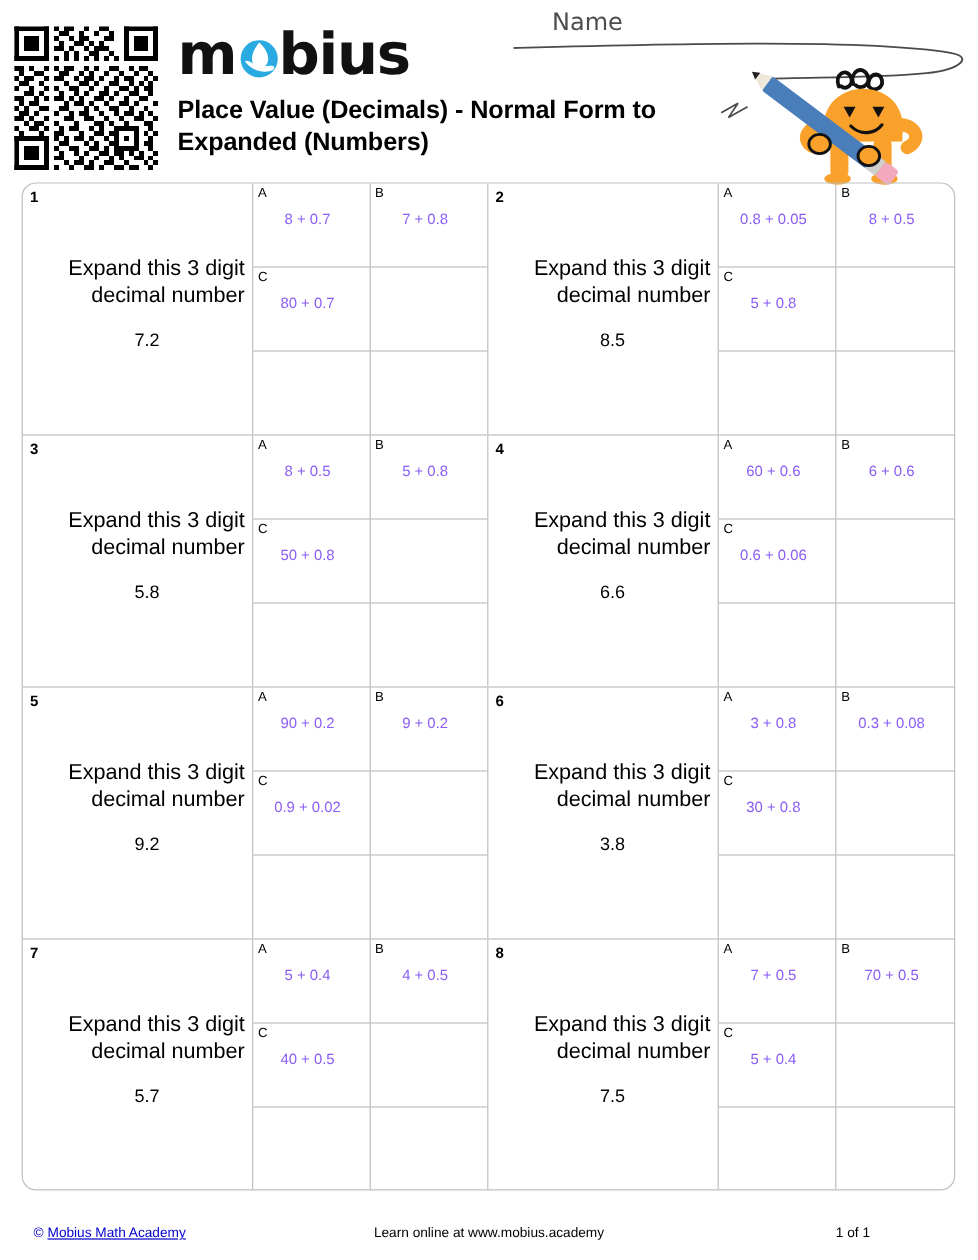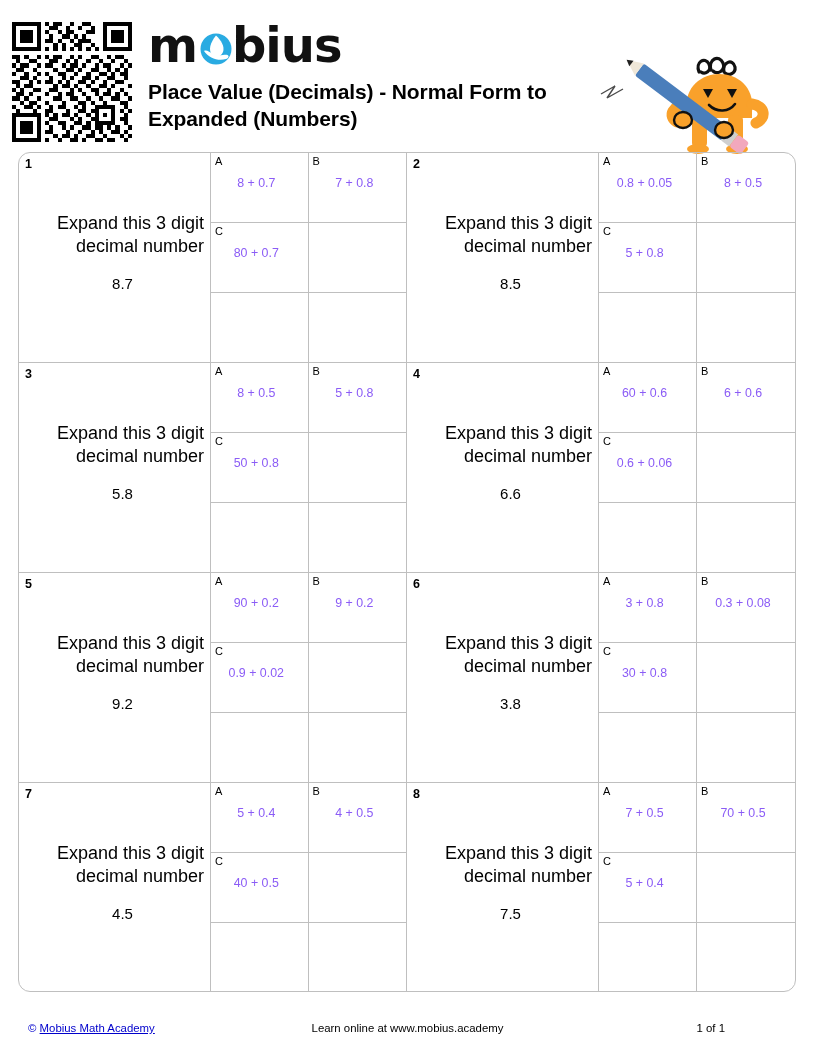--- a/index.html
+++ b/index.html
@@ -473,20 +473,26 @@
         </g>
 
         <circle cx="68" cy="31" r="15.5" fill="#29abe2"></circle>
         <path d="M68 17.5 C62 25, 60.5 31.5, 63.5 36 C66.5 40.5, 73 39.5, 75 34 C77 28.5, 73 22, 68 17.5 Z" fill="#ffffff"></path>
         <path d="M56 33 C61 40, 70 43.5, 78 41 C80.5 40.2, 81.5 38, 79.5 37 C77 35.8, 71 39, 65 36 C61.5 34.2, 58.5 31.5, 56 33 Z" fill="#ffffff"></path>
       </svg>
     </div>
     <div class="worksheet-title">Place Value (Decimals) - Normal Form to Expanded (Numbers)</div>
   </div>
 
+  <div class="name-area">
+    <svg class="name-swoosh" width="395" height="72" viewBox="0 0 395 72">
+      <path d="M8 38 C 120 35, 300 30, 372 42 C 392 45.5, 380 56, 352 59 C 310 63.5, 250 62, 212 64" fill="none" stroke="#4a4a4a" stroke-width="1.5"></path>
+    </svg>
+    <div class="name-label">Name</div>
+  </div>
 
   <div class="mascot">
     <svg width="200" height="115" viewBox="0 0 200 115">
 
       <path d="M6 52 L20 44 L12 56 L28 47" fill="none" stroke="#4a4a4a" stroke-width="1.4"></path>
 
       <g fill="none" stroke="#111" stroke-width="3.2" stroke-linecap="round">
         <path d="M104 30 C100 20, 110 14, 114 22 C117 29, 110 33, 106 30"></path>
         <path d="M116 28 C113 17, 124 12, 128 21 C131 29, 122 33, 118 29"></path>
         <path d="M129 30 C127 20, 138 16, 140 25 C141 32, 133 34, 130 31"></path>
@@ -522,21 +528,21 @@
   </div>
 </div>
 
 <div class="sheet">
 
   <div class="qrow">
     <div class="qcell">
       <div class="prompt-pane">
         <div class="qnum">1</div>
         <div class="prompt-text">Expand this 3 digit decimal number</div>
-        <div class="prompt-value">8.7</div>
+        <div class="prompt-value">7.2</div>
       </div>
       <div class="ans-pane">
         <div class="ans-cell">
           <span class="ans-letter">A</span>
           <span class="ans-text">8 + 0.7</span>
         </div>
         <div class="ans-cell col2">
           <span class="ans-letter">B</span>
           <span class="ans-text">7 + 0.8</span>
         </div>
@@ -714,21 +720,21 @@
         </div>
       </div>
     </div>
   </div>
 
   <div class="qrow">
     <div class="qcell">
       <div class="prompt-pane">
         <div class="qnum">7</div>
         <div class="prompt-text">Expand this 3 digit decimal number</div>
-        <div class="prompt-value">4.5</div>
+        <div class="prompt-value">5.7</div>
       </div>
       <div class="ans-pane">
         <div class="ans-cell">
           <span class="ans-letter">A</span>
           <span class="ans-text">5 + 0.4</span>
         </div>
         <div class="ans-cell col2">
           <span class="ans-letter">B</span>
           <span class="ans-text">4 + 0.5</span>
         </div>

